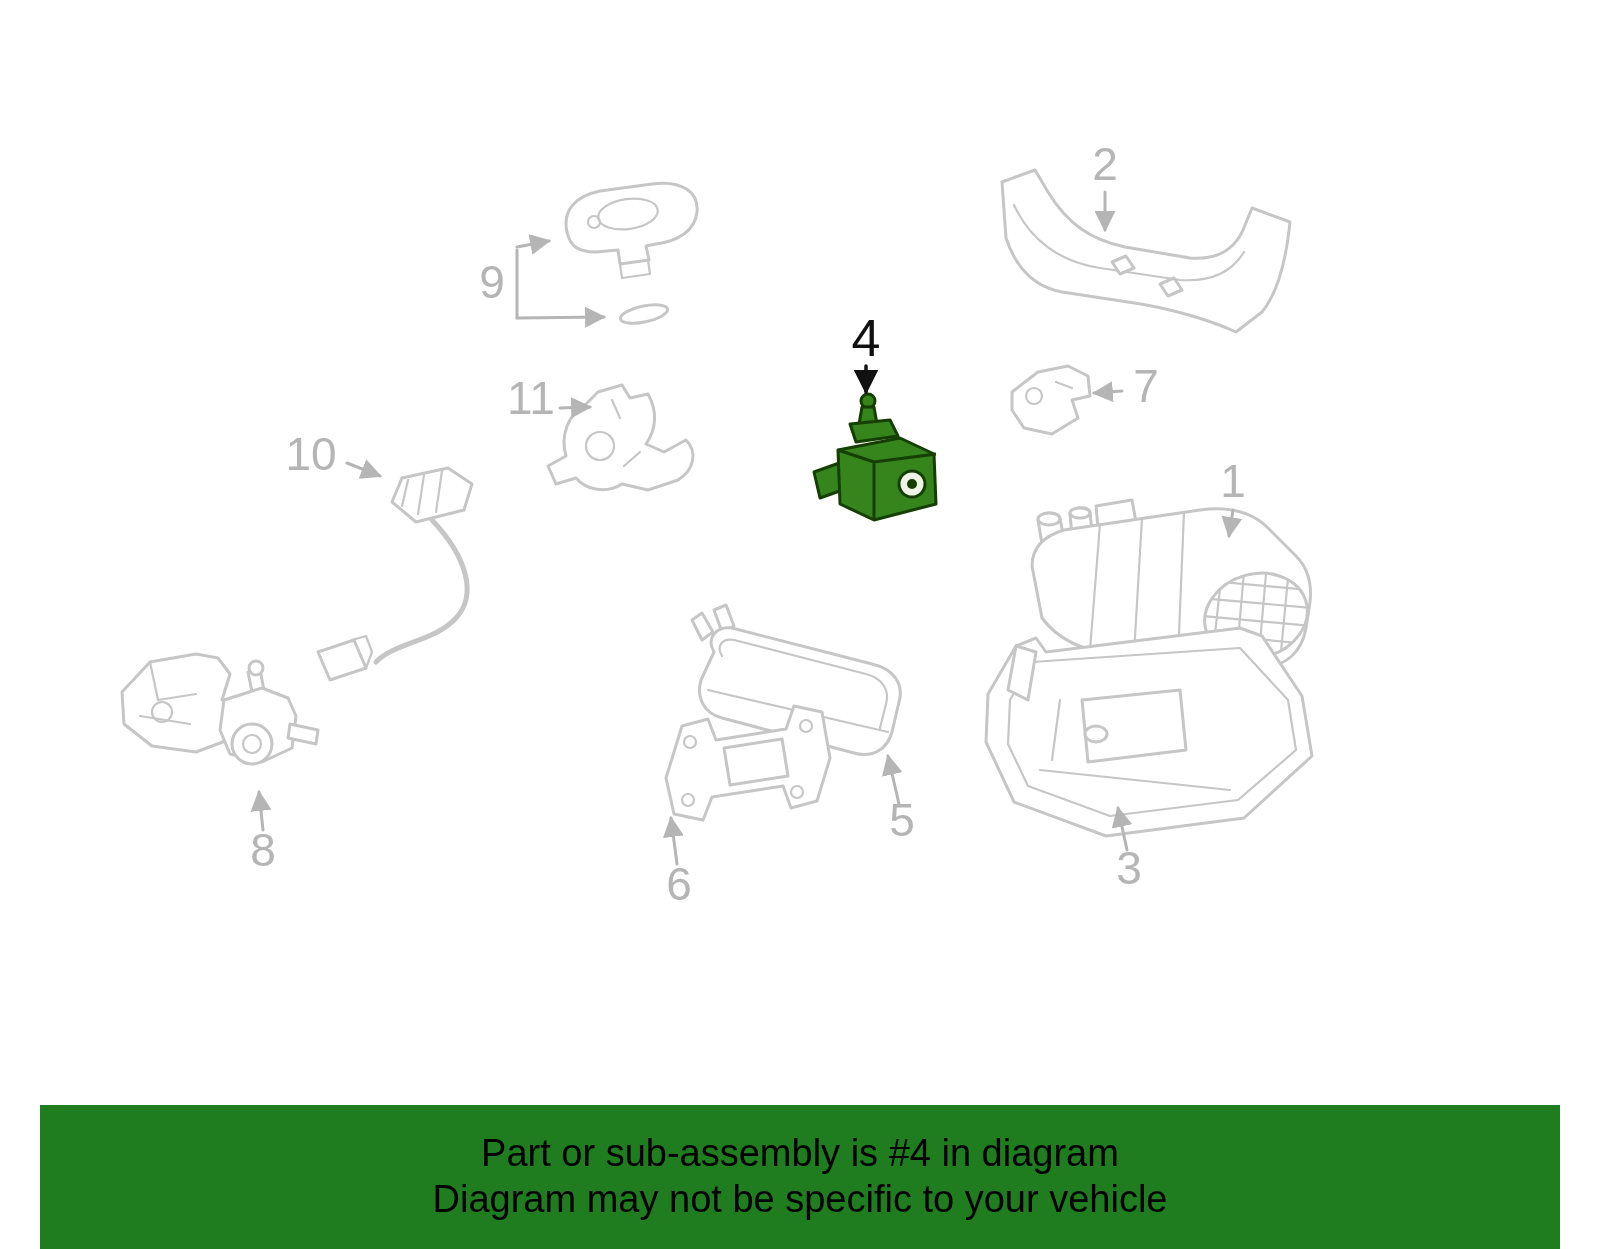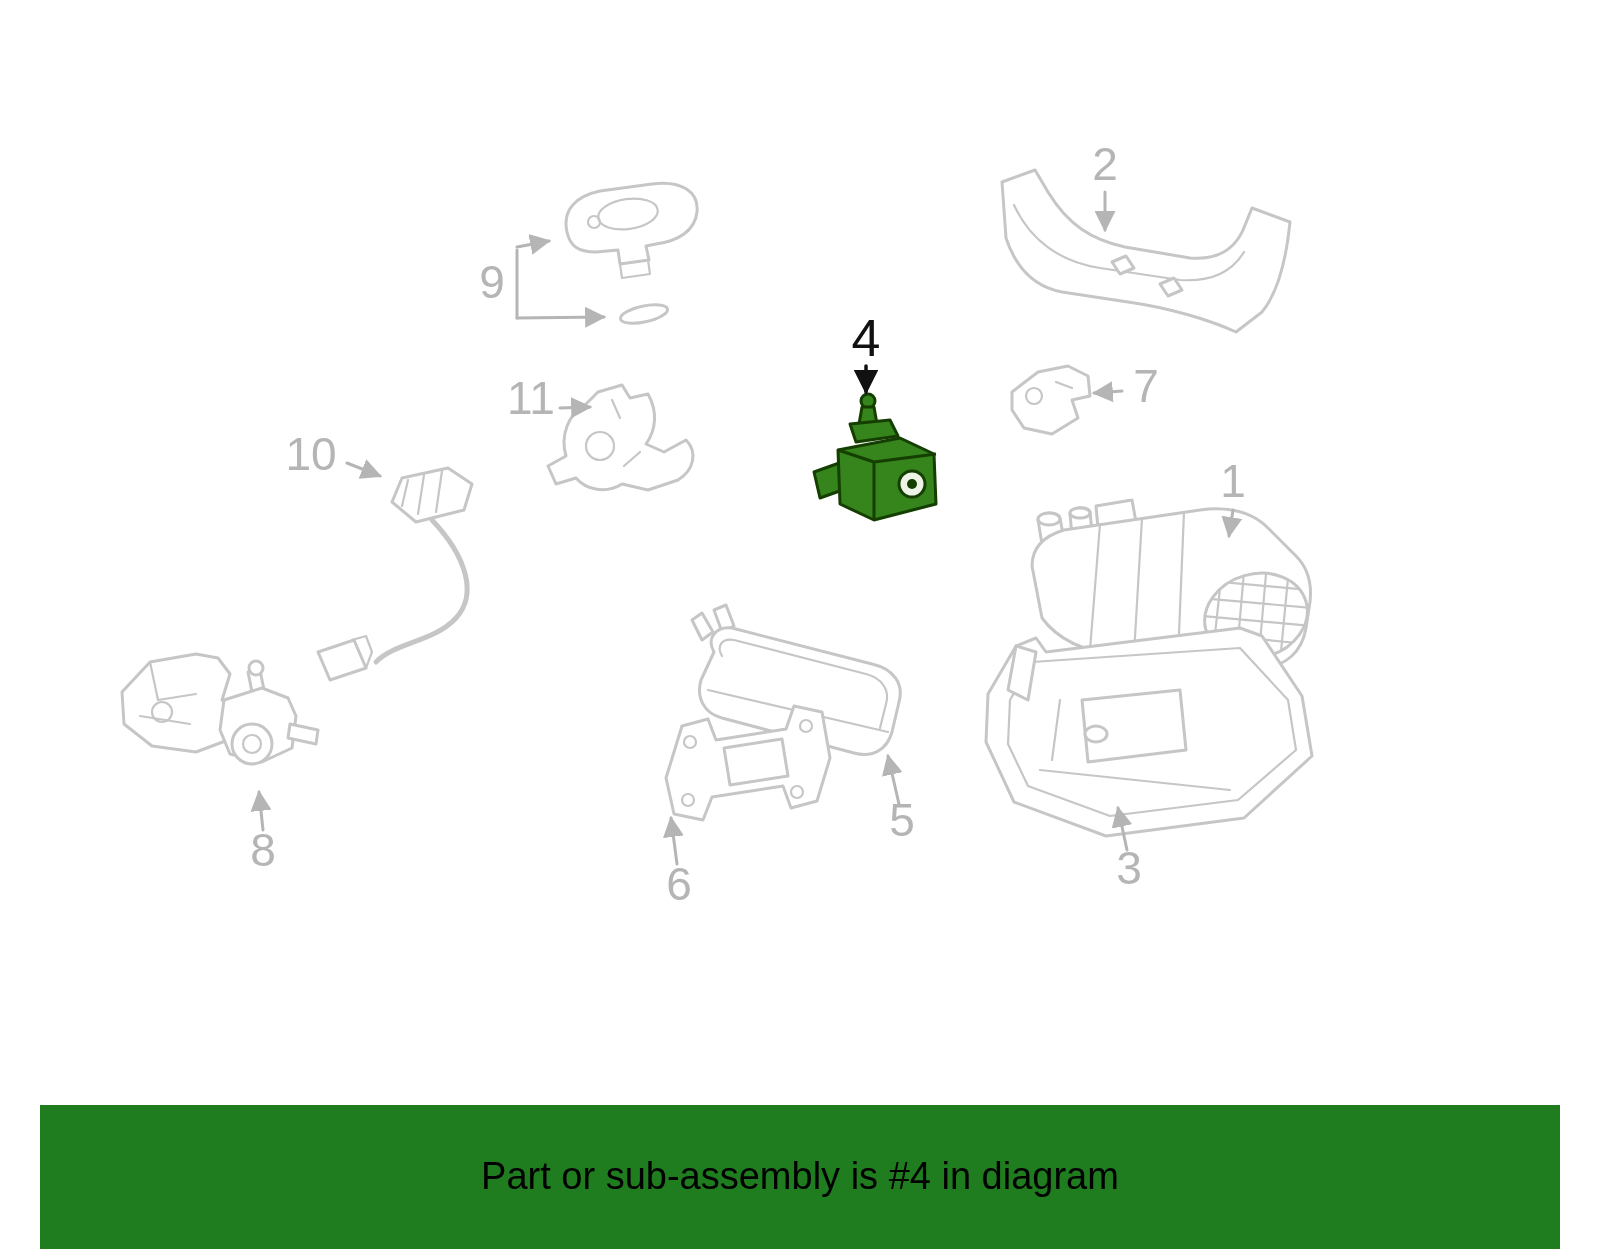--- a/index.html
+++ b/index.html
@@ -174,15 +174,16 @@
         <text class="lbl" x="902" y="836">5</text>
         <text class="lbl" x="679" y="900">6</text>
         <text class="lbl" x="1129" y="884">3</text>
         <text class="lbl-callout" x="866" y="356">4</text>
       </g>
     </svg>
   </div>
 
   <div class="banner">
     <div class="banner-line">Part or sub-assembly is #4 in diagram</div>
+    <div class="banner-line">Diagram may not be specific to your vehicle</div>
   </div>
 
 </div>
 
 </body></html>

